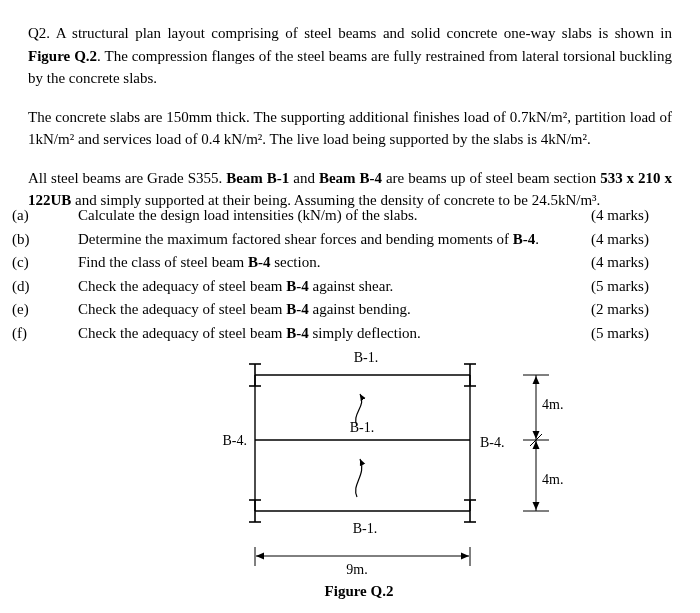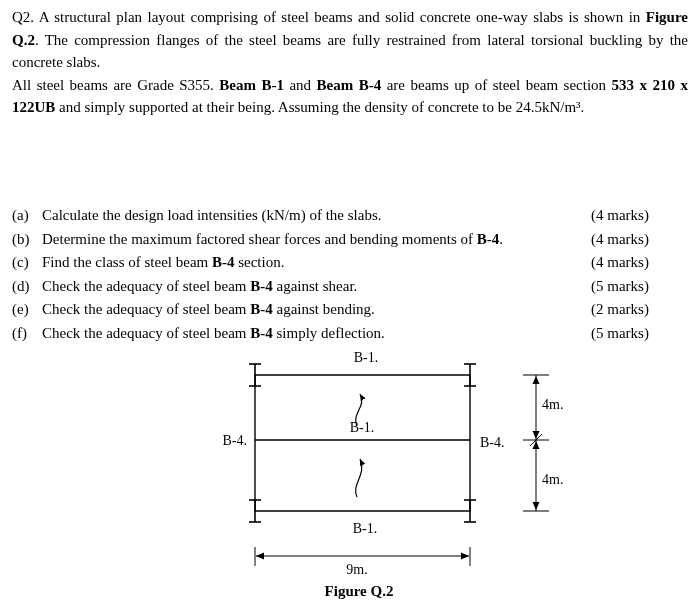--- a/index.html
+++ b/index.html
@@ -15,44 +15,45 @@
   }
   .text-block {
     position: absolute;
     left: 12px;
     top: 6px;
     width: 676px;
     font-size: 15px;
     line-height: 22.5px;
     text-align: justify;
   }
-  .text-block p { margin: 0; }
+  .text-block p { margin: 16px; }
   .bold { font-weight: 700; }
   .q-list {
     position: absolute;
     left: 12px;
     top: 204px;
     width: 676px;
     font-size: 15px;
     line-height: 23.5px;
   }
   .q-row { display: flex; align-items: baseline; height: 23.5px; }
   .q-label { flex: 0 0 30px; }
-  .q-text { flex: 1 1 auto; }
+  .q-text { flex: 1 1 auto; margin-left: 36px; }
   .q-marks { flex: 0 0 108px; text-align: center; padding-right: 28px; }
   .figure-svg { position: absolute; left: 0; top: 345px; }
   .figure-svg text { font-family: "Liberation Serif", "DejaVu Serif", serif; }
 </style>
 </head>
 <body>
 
 <div class="page">
 
   <div class="text-block">
     <p><span>Q2. A structural plan layout comprising of steel beams and solid concrete one-way slabs is shown in </span><span class="bold">Figure Q.2</span><span>. The compression flanges of the steel beams are fully restrained from lateral torsional buckling by the concrete slabs.</span></p>
+    <p><span>The concrete slabs are 150mm thick. The supporting additional finishes load of 0.7kN/m², partition load of 1kN/m² and services load of 0.4 kN/m². The live load being supported by the slabs is 4kN/m².</span></p>
     <p><span>All steel beams are Grade S355. </span><span class="bold">Beam B-1</span><span> and </span><span class="bold">Beam B-4</span><span> are beams up of steel beam section </span><span class="bold">533 x 210 x 122UB</span><span> and simply supported at their being. Assuming the density of concrete to be 24.5kN/m³.</span></p>
   </div>
 
   <div class="q-list">
     <div class="q-row">
       <span class="q-label">(a)</span>
       <span class="q-text"><span>Calculate the design load intensities (kN/m) of the slabs.</span><span class="bold"></span><span></span></span>
       <span class="q-marks">(4 marks)</span>
     </div>
     <div class="q-row">

